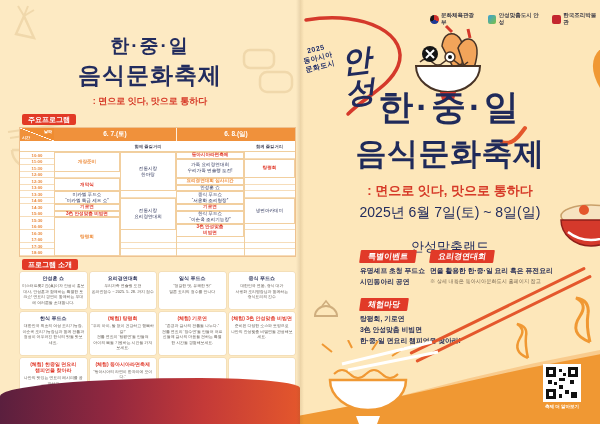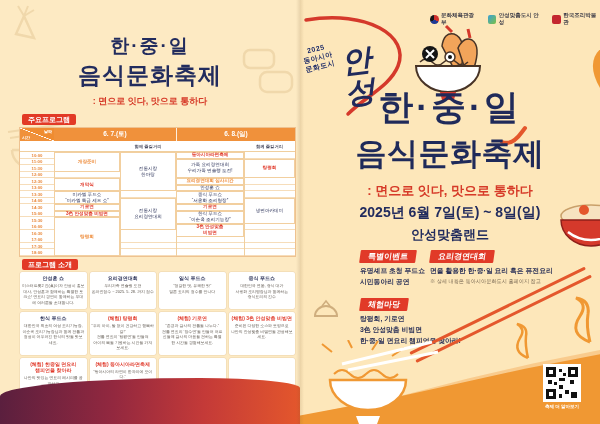--- a/index.html
+++ b/index.html
@@ -66,22 +66,22 @@
   .lg{width:9px;height:9px;border-radius:2px;}
   .lg.mcst{border-radius:50%;background:conic-gradient(#d0312d 0 34%,#1f3a93 34% 67%,#16161a 67%);}
   .lg.ans{background:linear-gradient(135deg,#3aa0d8,#7dc242);}
   .lg.mus{background:#c4272f;display:flex;align-items:center;justify-content:center;color:#fff;font-size:5px;}
 
   .rtitle{position:absolute;left:300px;top:84px;width:300px;text-align:center;color:#1f2a5a;}
   .rtitle .t1{font-size:35px;font-weight:bold;letter-spacing:3px;}
   .rtitle .t2{font-size:31px;font-weight:bold;letter-spacing:.5px;margin-top:2px;}
   .rtitle .sub{font-size:13px;font-weight:bold;color:#d63a28;margin-top:7px;}
   .rdate{position:absolute;left:300px;top:204px;width:300px;text-align:center;color:#222c5e;}
-  .rdate .d{font-size:14px;font-weight:bold;}
-  .rdate .v{font-size:13px;font-weight:bold;margin-top:4px;}
+  .rdate .d{font-size:14px;font-weight:normal;}
+  .rdate .v{font-size:13px;font-weight:normal;margin-top:16px;}
 
   .rbadge{position:absolute;background:#e13a28;color:#fff;font-weight:bold;font-size:8px;
     padding:2.5px 8px;transform:skewX(-8deg);border-radius:1px;line-height:1;}
   .rlines{position:absolute;font-size:6.8px;font-weight:bold;color:#2a3158;line-height:1.6;}
   .note{font-size:5.2px;font-weight:normal;color:#7a6a55;}
 
   .stick{position:absolute;width:195px;height:3px;background:#e4572c;border-radius:2px;
     transform:rotate(-26deg);transform-origin:left center;}
   .waveR{position:absolute;left:300px;bottom:0;width:300px;height:85px;background:#f09833;
     clip-path:polygon(0 100%,0 90%,12% 82%,30% 70%,52% 53%,75% 35%,100% 18%,100% 100%);}

